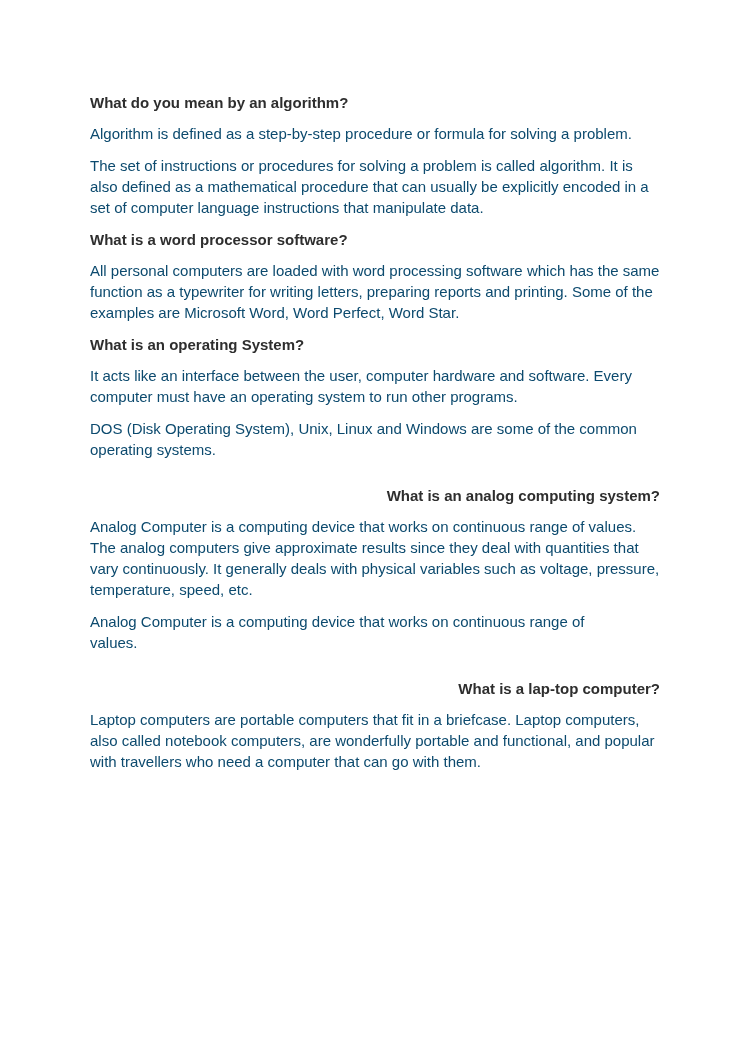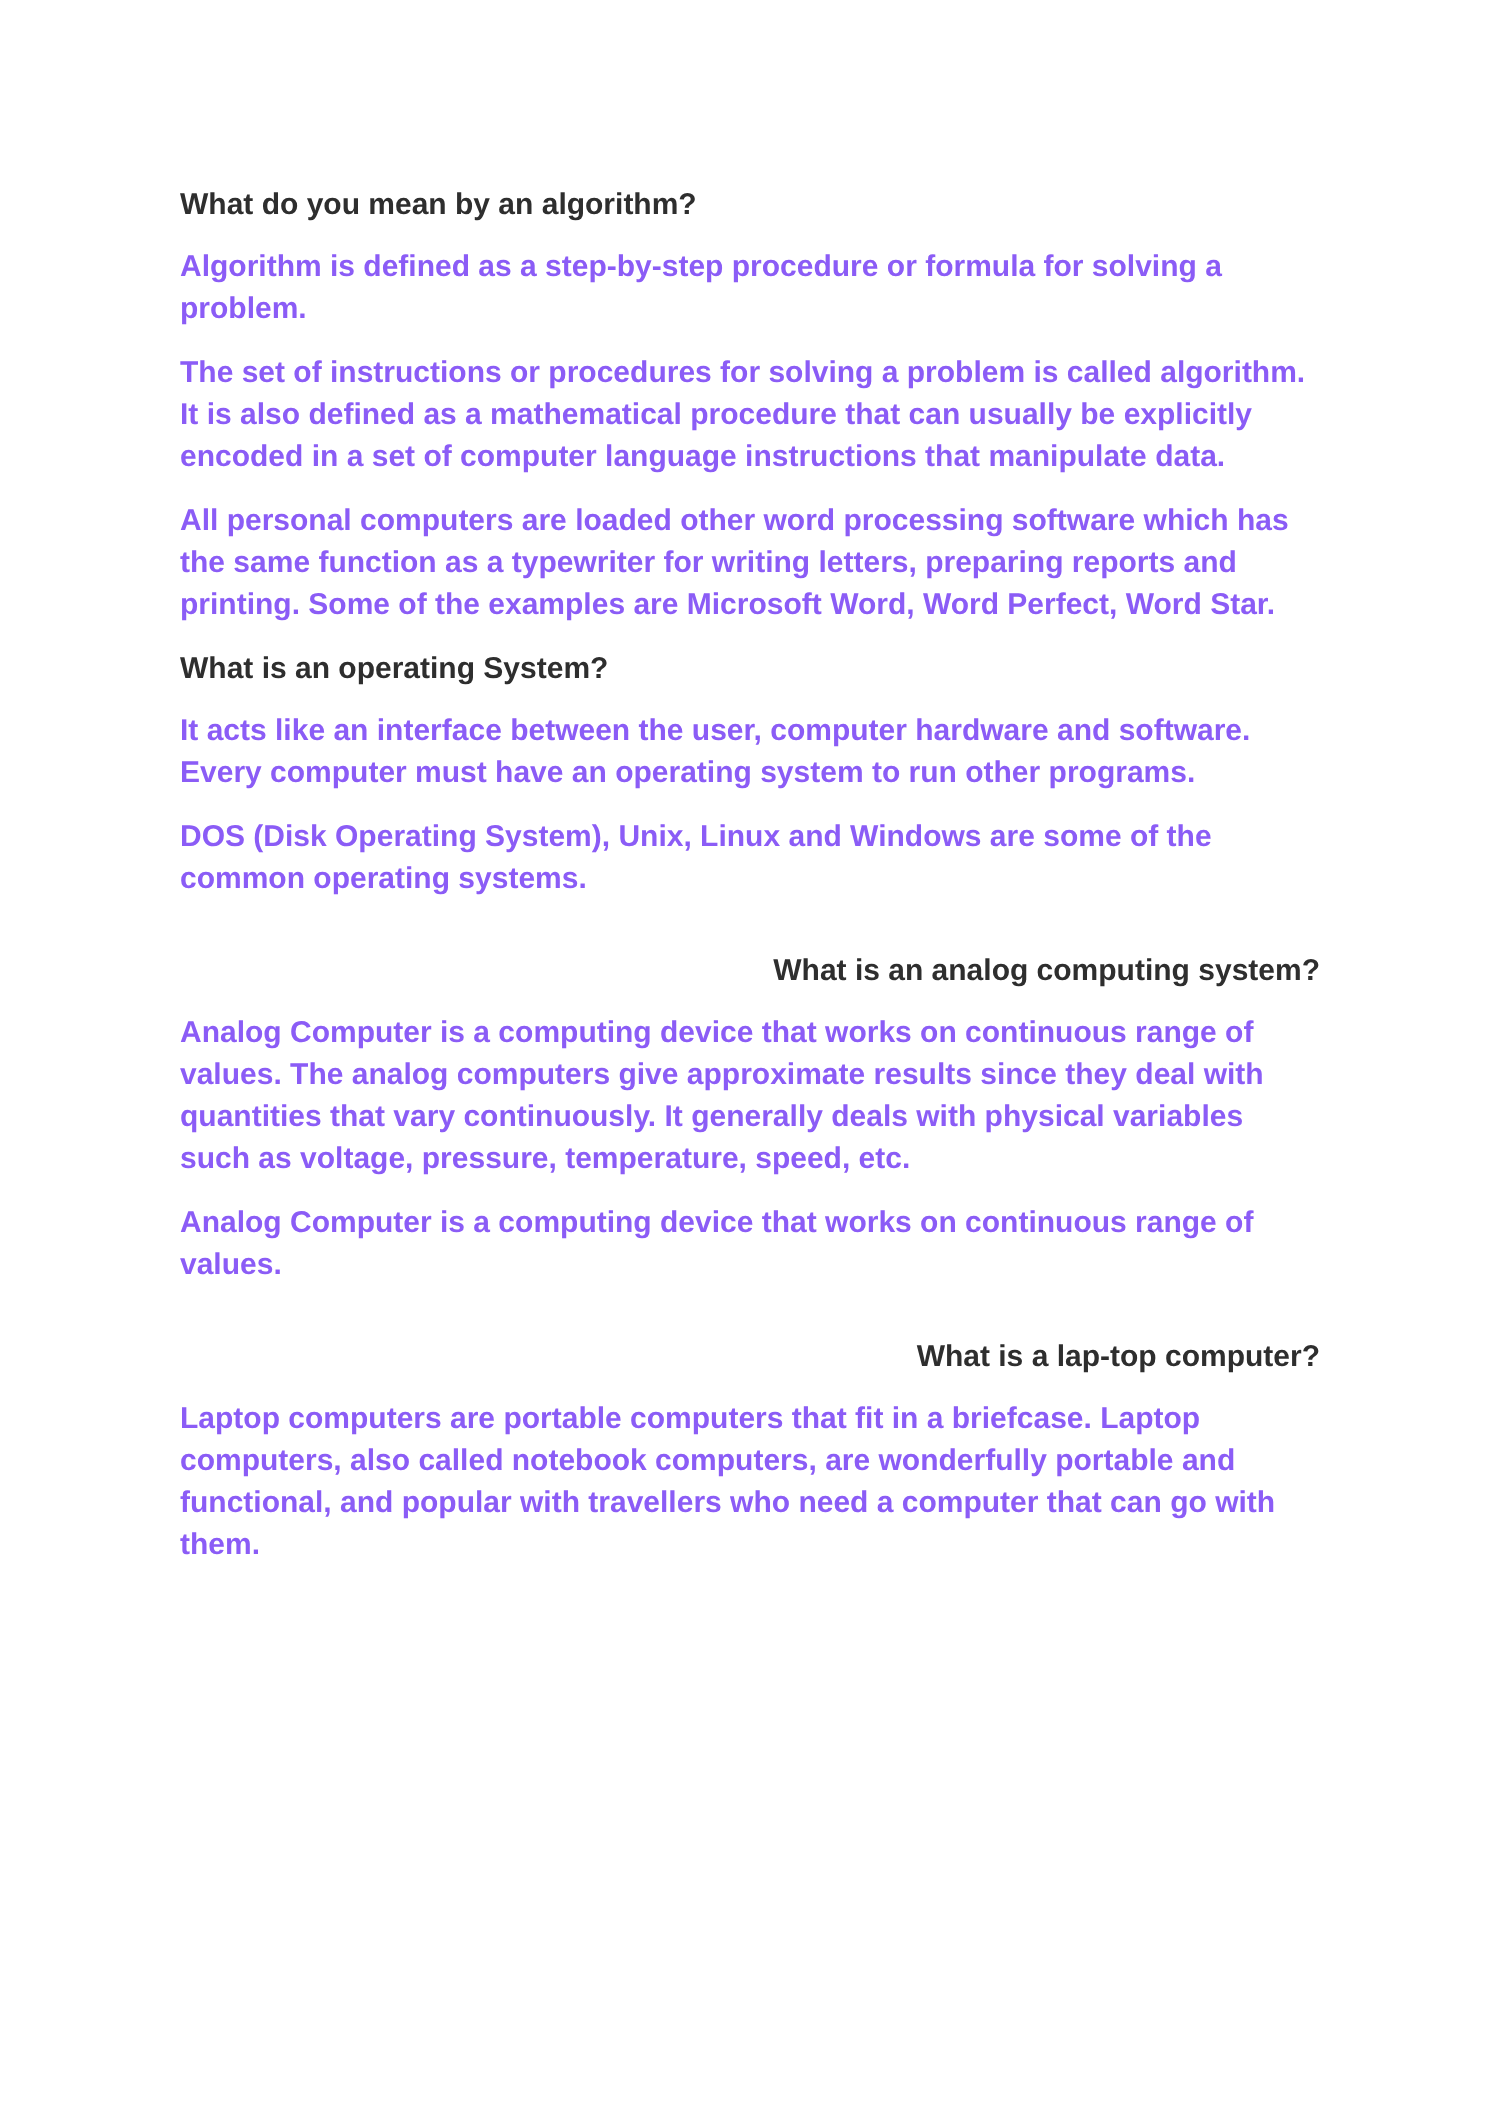--- a/index.html
+++ b/index.html
@@ -28,22 +28,22 @@
   .q {
     font-size: 15px;
     line-height: 21px;
     font-weight: 700;
     color: #2e2e2e;
     margin: 0 0 10px 0;
   }
   .a {
     font-size: 15px;
     line-height: 21px;
-    font-weight: 700;
-    color: #8b5cf6;
+    font-weight: 400;
+    color: #0c4a6e;
     margin: 0 0 11px 0;
     white-space: pre-line;
   }
   
   .extra-gap .q {
     margin-top: 25px;
     text-align: right;
   }
 </style>
 </head>
@@ -52,21 +52,22 @@
 <div class="page">
   <div class="content">
 
     <section class="qa">
       <h2 class="q">What do you mean by an algorithm?</h2>
       <p class="a">Algorithm is defined as a step-by-step procedure or formula for solving a problem.</p>
       <p class="a">The set of instructions or procedures for solving a problem is called algorithm. It is also defined as a mathematical procedure that can usually be explicitly encoded in a set of computer language instructions that manipulate data.</p>
     </section>
 
     <section class="qa">
-      <p class="a">All personal computers are loaded other word processing software which has the same function as a typewriter for writing letters, preparing reports and printing. Some of the examples are Microsoft Word, Word Perfect, Word Star.</p>
+      <h2 class="q">What is a word processor software?</h2>
+      <p class="a">All personal computers are loaded with word processing software which has the same function as a typewriter for writing letters, preparing reports and printing. Some of the examples are Microsoft Word, Word Perfect, Word Star.</p>
     </section>
 
     <section class="qa">
       <h2 class="q">What is an operating System?</h2>
       <p class="a">It acts like an interface between the user, computer hardware and software. Every computer must have an operating system to run other programs.</p>
       <p class="a">DOS (Disk Operating System), Unix, Linux and Windows are some of the common operating systems.</p>
     </section>
 
     <section class="qa extra-gap">
       <h2 class="q">What is an analog computing system?</h2>

